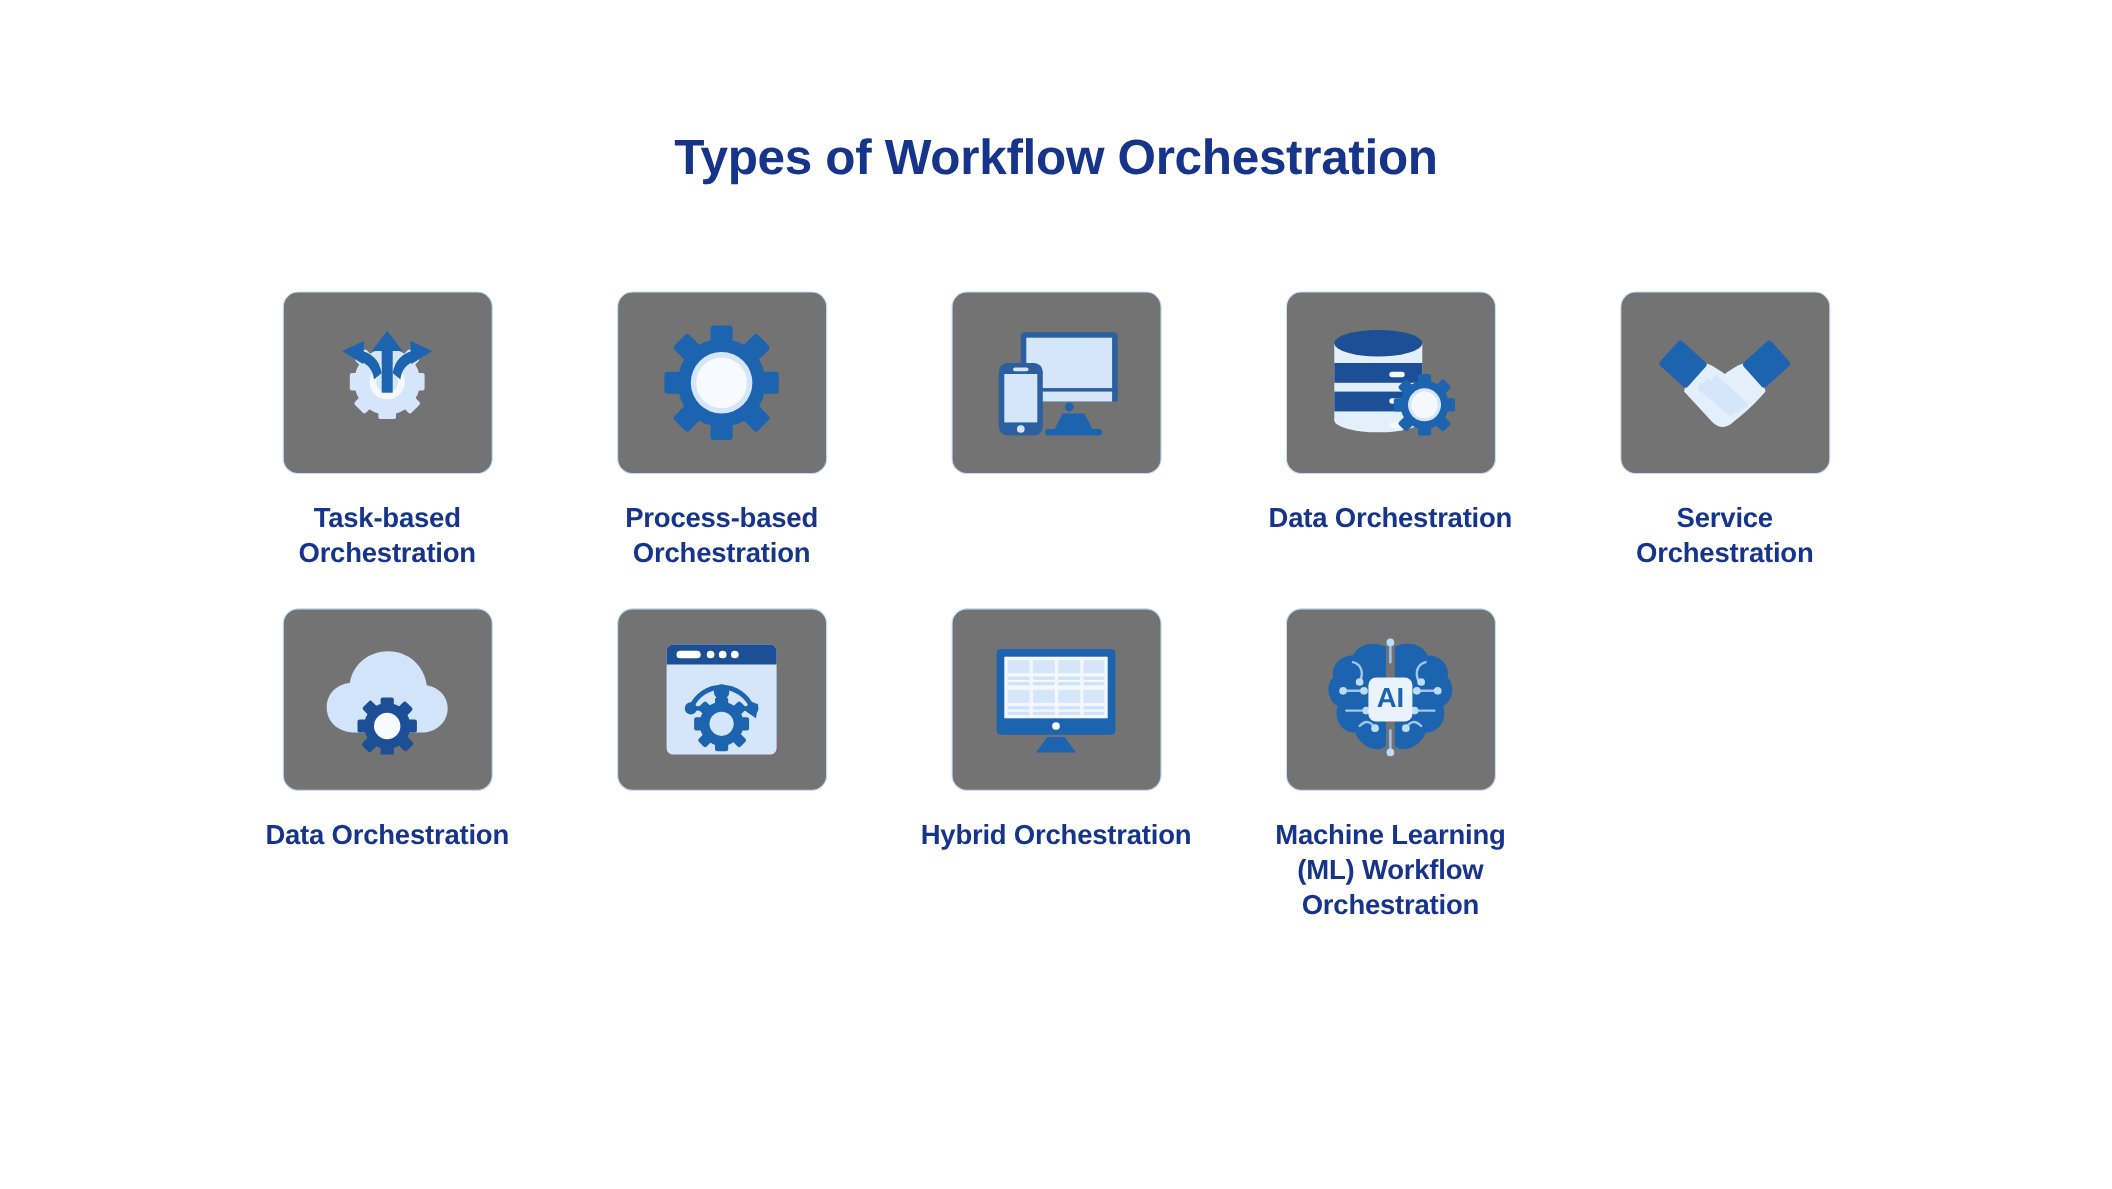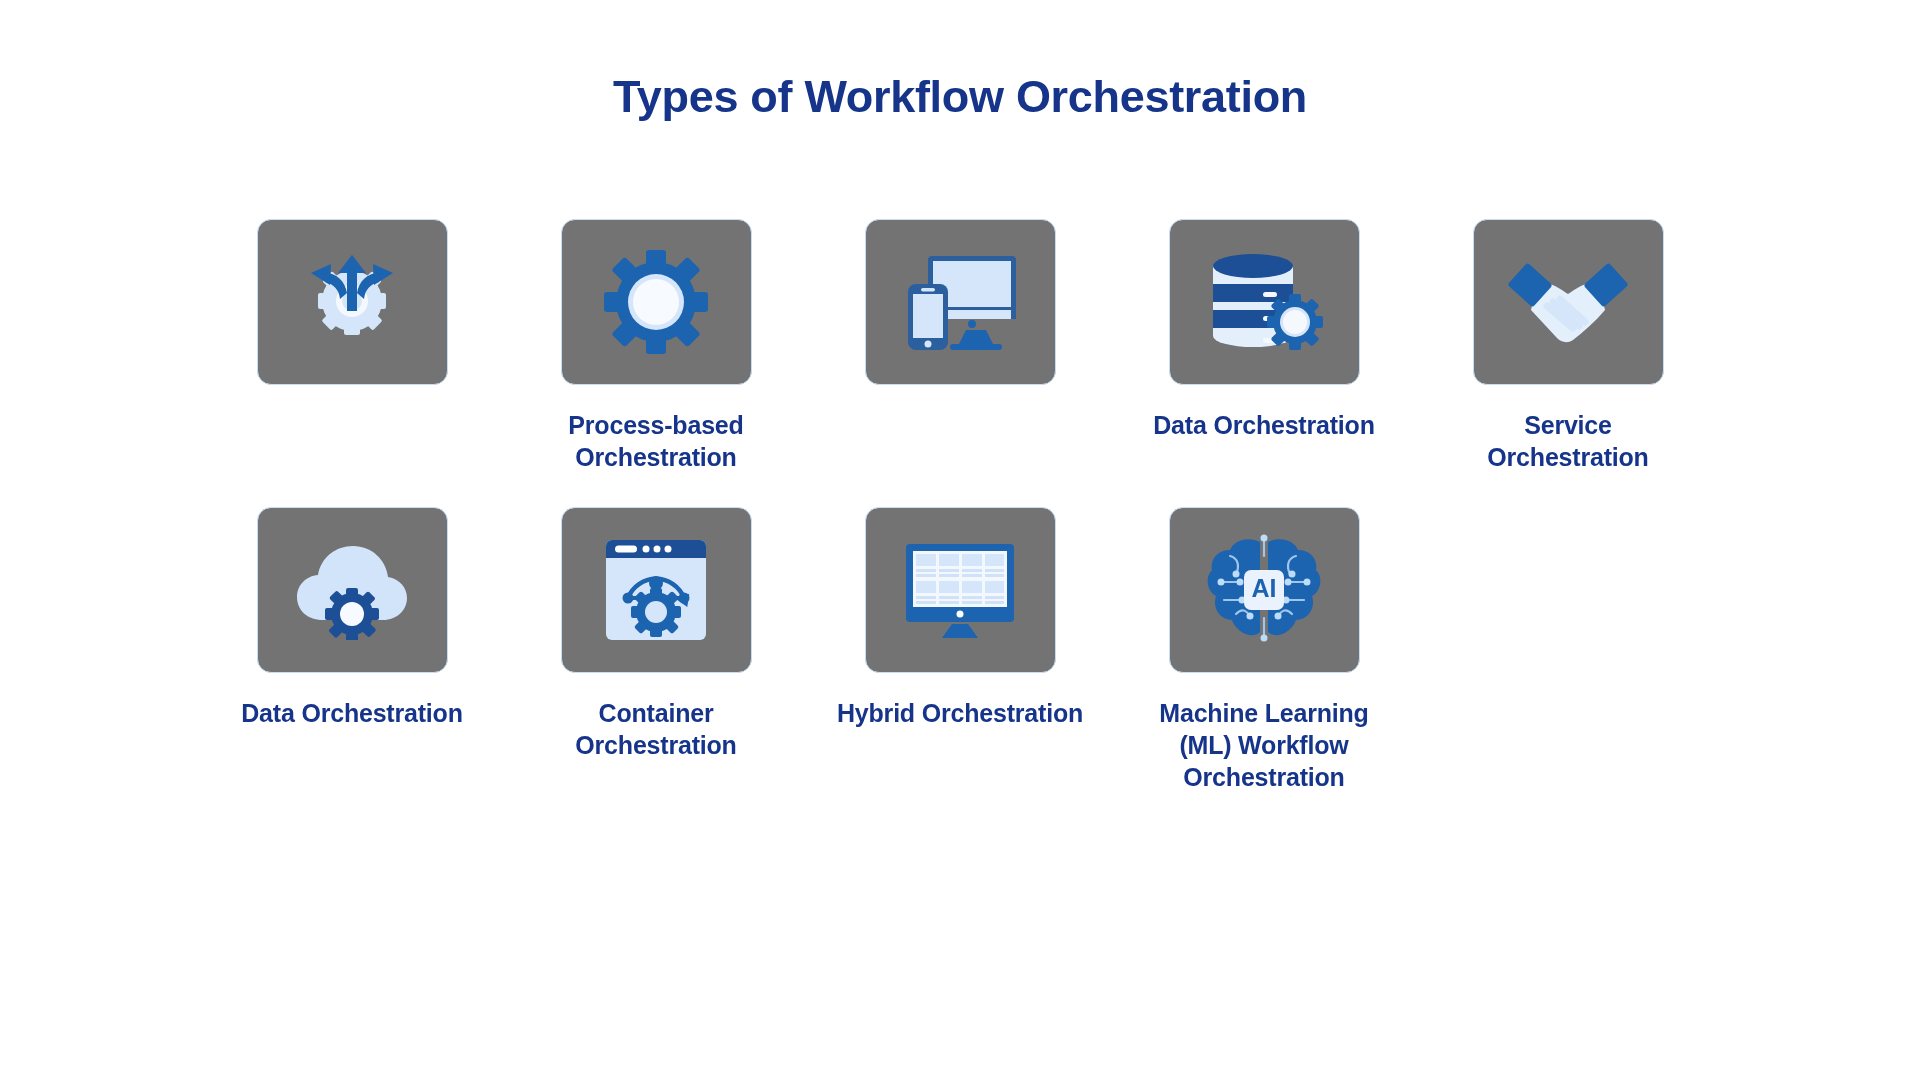--- a/index.html
+++ b/index.html
@@ -20,21 +20,21 @@
     background: #ffffff;
     box-sizing: border-box;
   }
   .title {
     text-align: center;
     color: #16358a;
     font-size: 45px;
     font-weight: bold;
     letter-spacing: -0.3px;
     margin: 0;
-    padding-top: 74px;
+    padding-top: 120px;
     line-height: 1;
   }
   .grid {
     margin: 0 auto;
     width: 1520px;
     padding-top: 100px;
     display: grid;
     grid-template-columns: repeat(5, 1fr);
     row-gap: 34px;
     column-gap: 0px;
@@ -101,20 +101,21 @@
 
               <path d="M50 46 C48 34 40 27 28 25 L28 35 C37 37 42 43 43 52 Z"></path>
               <polygon points="14,26 34,17 33,38"></polygon>
 
               <path d="M60 46 C62 34 70 27 82 25 L82 35 C73 37 68 43 67 52 Z"></path>
               <polygon points="96,26 76,17 77,38"></polygon>
             </g>
           </svg>
         </span>
       </div>
+      <div class="label">Task-based Orchestration</div>
     </div>
 
     <div class="cell">
       <div class="card">
         <span>
           <svg width="108" height="108" viewBox="0 0 108 108">
             <g fill="#1c63b0">
               <circle cx="54" cy="54" r="40"></circle>
               <rect x="44" y="2" width="20" height="18" rx="3"></rect>
               <rect x="44" y="88" width="20" height="18" rx="3"></rect>
@@ -261,21 +262,20 @@
               <rect x="69" y="70" width="10" height="12" rx="2"></rect>
               <rect x="34" y="57" width="10" height="10" rx="2" transform="rotate(-45 39 62)"></rect>
               <rect x="65" y="57" width="10" height="10" rx="2" transform="rotate(45 70 62)"></rect>
               <rect x="34" y="86" width="10" height="10" rx="2" transform="rotate(45 39 91)"></rect>
               <rect x="65" y="86" width="10" height="10" rx="2" transform="rotate(-45 70 91)"></rect>
             </g>
             <circle cx="54" cy="76" r="11" fill="#d6e6fa"></circle>
           </svg>
         </span>
       </div>
-      <div class="label">Container Orchestration</div>
     </div>
 
 
     <div class="cell">
       <div class="card">
         <span>
           <svg width="116" height="100" viewBox="0 0 116 100">
             <rect x="4" y="4" width="108" height="78" rx="4" fill="#1c63b0"></rect>
             <rect x="11" y="11" width="94" height="56" fill="#f3f8ff"></rect>
 

